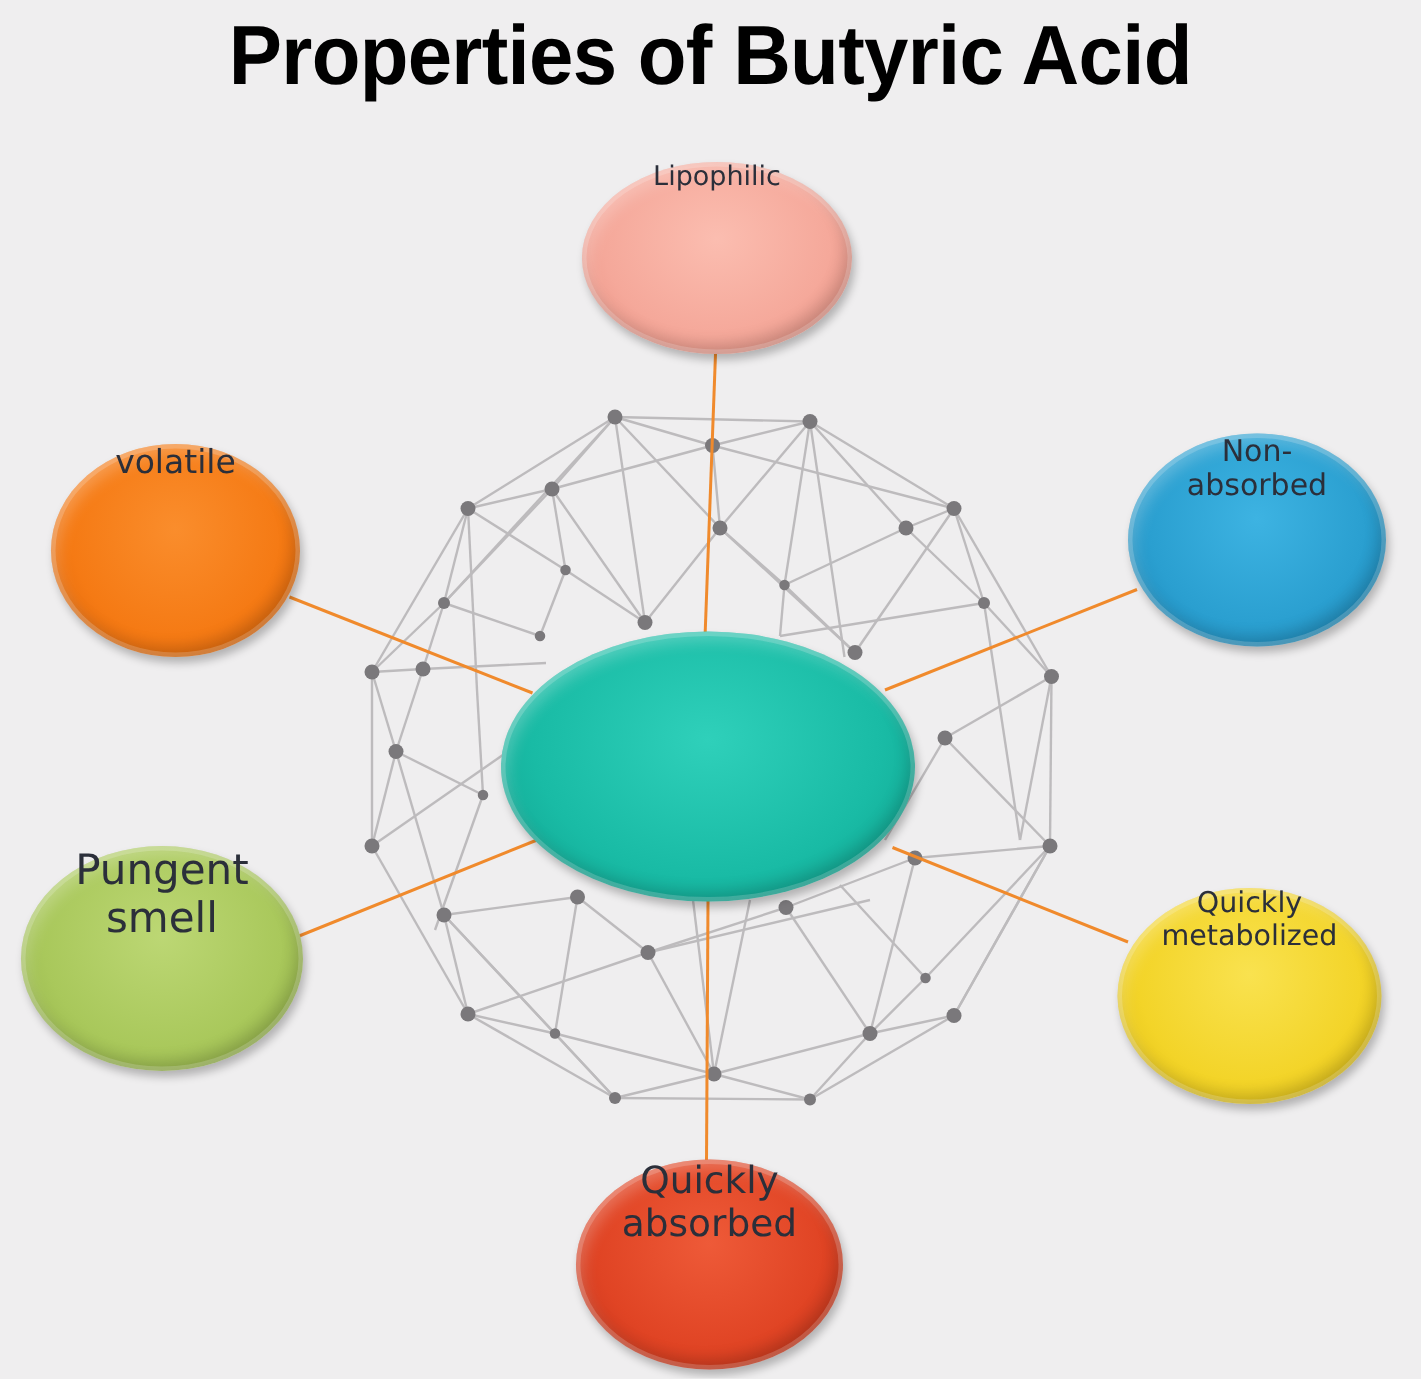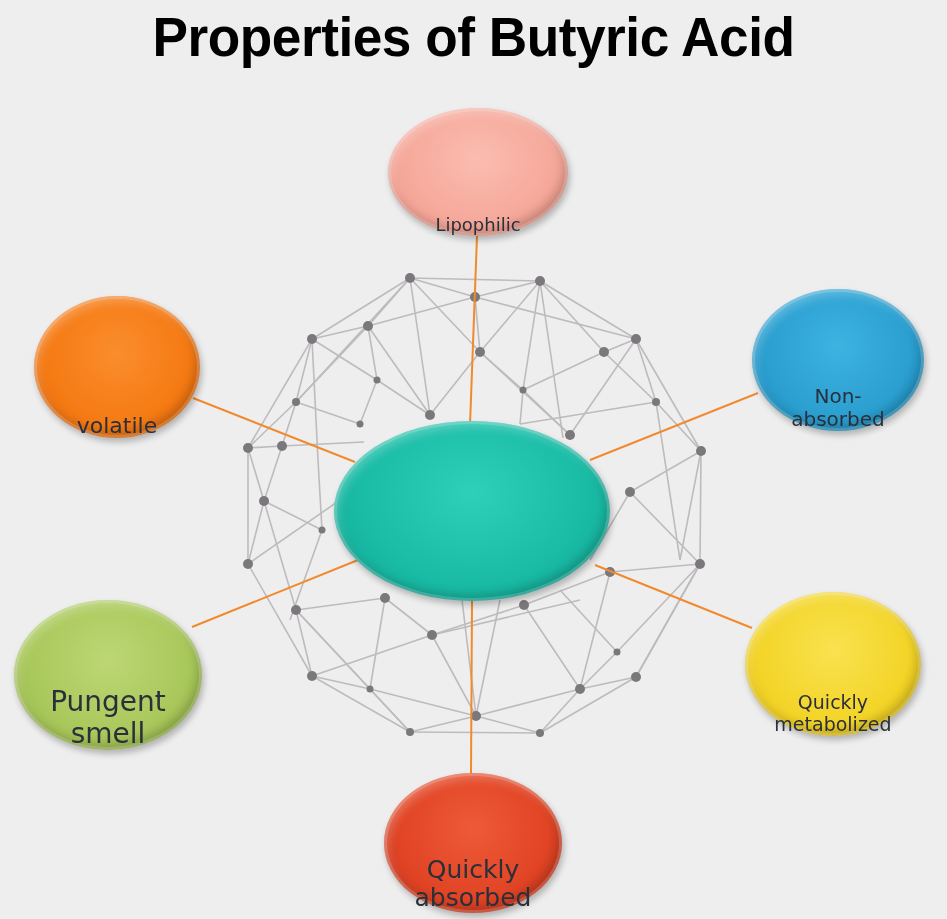--- a/index.html
+++ b/index.html
@@ -14,21 +14,21 @@
     text-align: center;
     font-family: "Liberation Sans", sans-serif;
     font-weight: bold; font-size: 56px; letter-spacing: -0.5px;
     color: #000;
     transform: scaleX(0.95); transform-origin: 50% 0;
   }
   svg.net { position: absolute; left: 0; top: 0; }
   .bubble {
     position: absolute;
     border-radius: 50%;
-    display: flex; align-items: flex-end; justify-content: center;
+    display: flex; align-items: flex-start; justify-content: center;
     text-align: center;
     font-family: "DejaVu Sans", sans-serif;
     color: #2b2f3a;
     box-sizing: border-box;
     box-shadow: 2px 4px 6px rgba(0,0,0,0.25), inset 0 0 0 3px rgba(255,255,255,0.18), inset -4px -6px 10px rgba(0,0,0,0.18), inset 4px 6px 10px rgba(255,255,255,0.25);
   }
   .bubble span { display: block; line-height: 1.15; }
   .center-node {
     left: 334px; top: 421px; width: 276px; height: 180px;
     font-size: 48px; line-height: 1.12; font-weight: 300;
@@ -210,21 +210,21 @@
 </div>
 
 <div class="bubble" style="left:384px; top:773px; width:178px; height:140px; font-size:25px;
             background: radial-gradient(ellipse at 50% 40%, #ee5a38 0%, #e04424 60%, #c0321a 100%);">
   <div>
     <span>Quickly</span>
     <span>absorbed</span>
   </div>
 </div>
 
-<div class="bubble" style="left:14px; top:600px; width:188px; height:150px; font-size:28px;
+<div class="bubble" style="left:14px; top:564px; width:188px; height:150px; font-size:28px;
             background: radial-gradient(ellipse at 50% 40%, #bcd774 0%, #a9c85b 60%, #8fae44 100%);">
   <div>
     <span>Pungent</span>
     <span>smell</span>
   </div>
 </div>
 
 <div class="bubble" style="left:34px; top:296px; width:166px; height:142px; font-size:22px;
             background: radial-gradient(ellipse at 50% 40%, #fa8d2c 0%, #f57a14 60%, #d9620a 100%);">
   <span>volatile</span>

